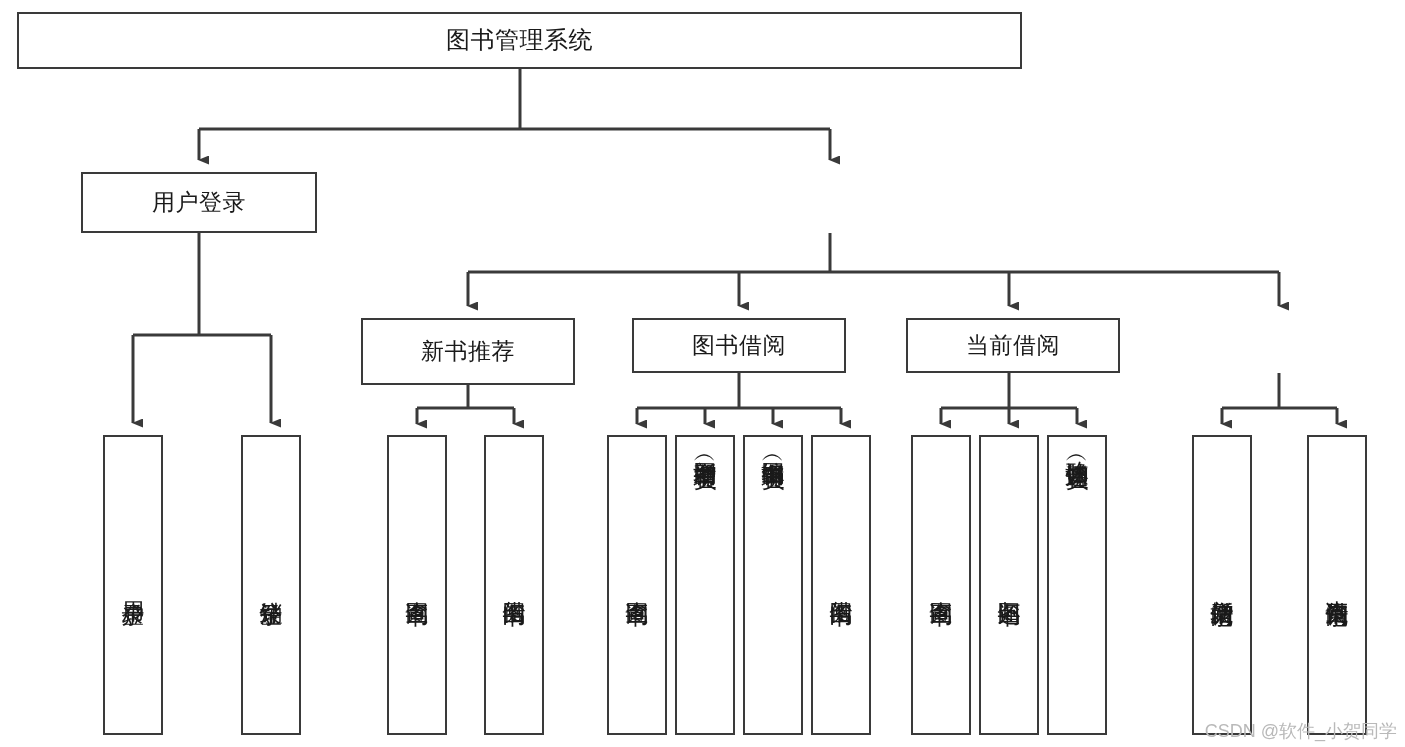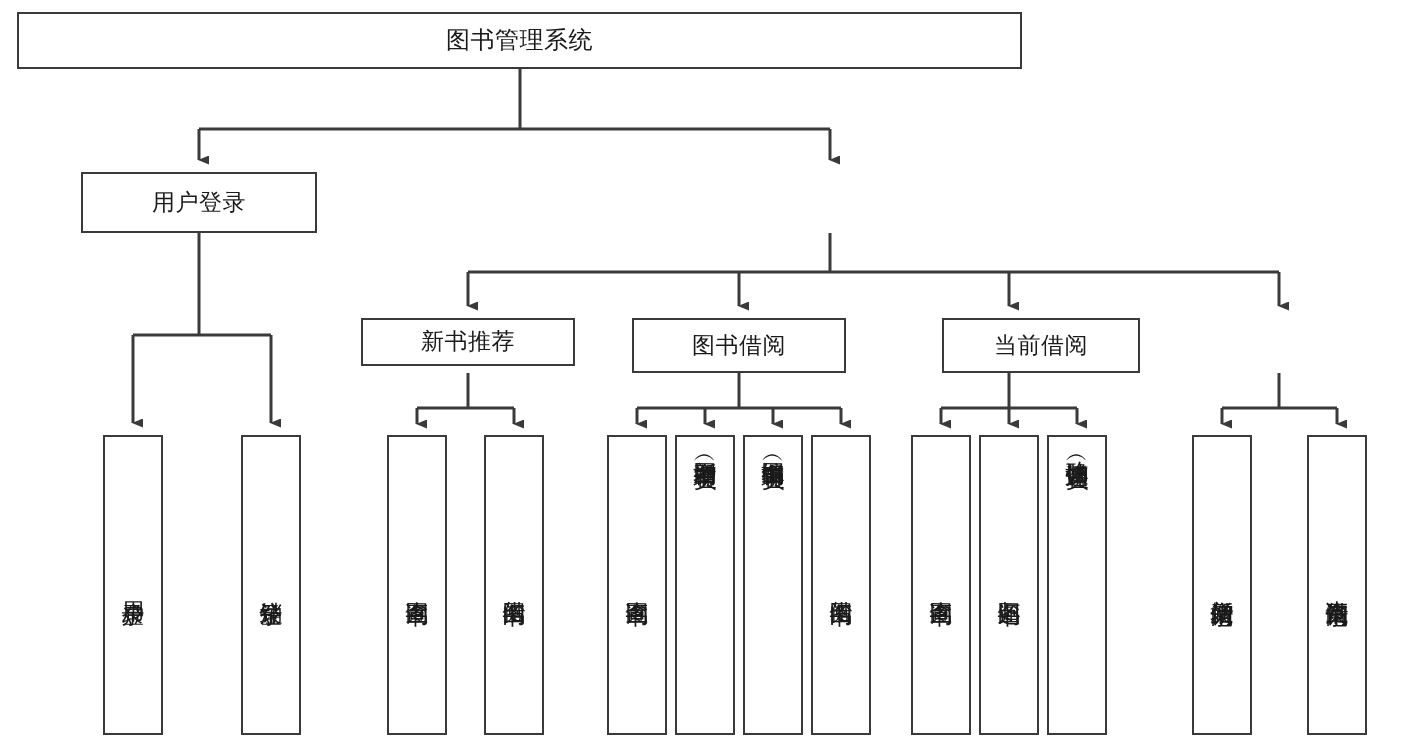--- a/index.html
+++ b/index.html
@@ -132,29 +132,29 @@
 
   <div class="node root horizontal" style="left:17px; top:12px; width:1005px; height:57px;">
     <span class="node-label">图书管理系统</span>
   </div>
 
   <div class="node horizontal" style="left:81px; top:172px; width:236px; height:61px;">
     <span class="node-label">用户登录</span>
   </div>
 
 
-  <div class="node horizontal" style="left:361px; top:318px; width:214px; height:48px;">
+  <div class="node horizontal" style="left:361px; top:318px; width:214px; height:67px;">
     <span class="node-label">新书推荐</span>
   </div>
 
   <div class="node horizontal" style="left:632px; top:318px; width:214px; height:55px;">
     <span class="node-label">图书借阅</span>
   </div>
 
-  <div class="node horizontal" style="left:942px; top:318px; width:198px; height:55px;">
+  <div class="node horizontal" style="left:906px; top:318px; width:214px; height:55px;">
     <span class="node-label">当前借阅</span>
   </div>
 
 
   <div class="node vertical centered" style="left:103px; top:435px; width:60px; height:300px;">
     <span class="node-label">用户登录</span>
   </div>
 
   <div class="node vertical centered" style="left:241px; top:435px; width:60px; height:300px;">
     <span class="node-label">注销登录</span>
@@ -197,14 +197,15 @@
   </div>
 
   <div class="node vertical centered" style="left:1192px; top:435px; width:60px; height:300px;">
     <span class="node-label">新增借阅记录</span>
   </div>
 
   <div class="node vertical centered" style="left:1307px; top:435px; width:60px; height:300px;">
     <span class="node-label">查询借阅记录</span>
   </div>
 
+  <div id="watermark">CSDN @软件_小贺同学</div>
 
 </div>
 
 </body></html>

